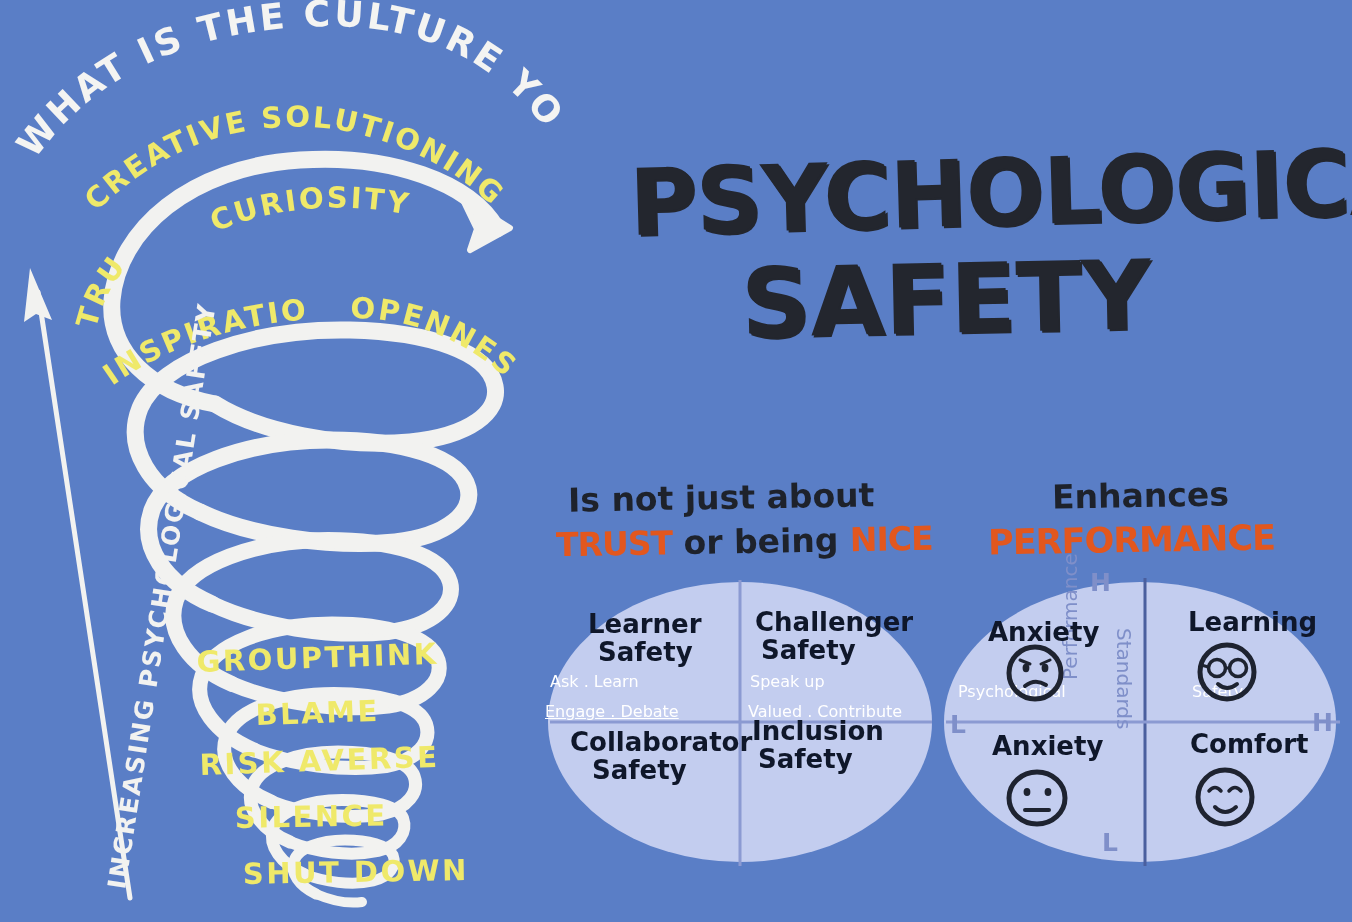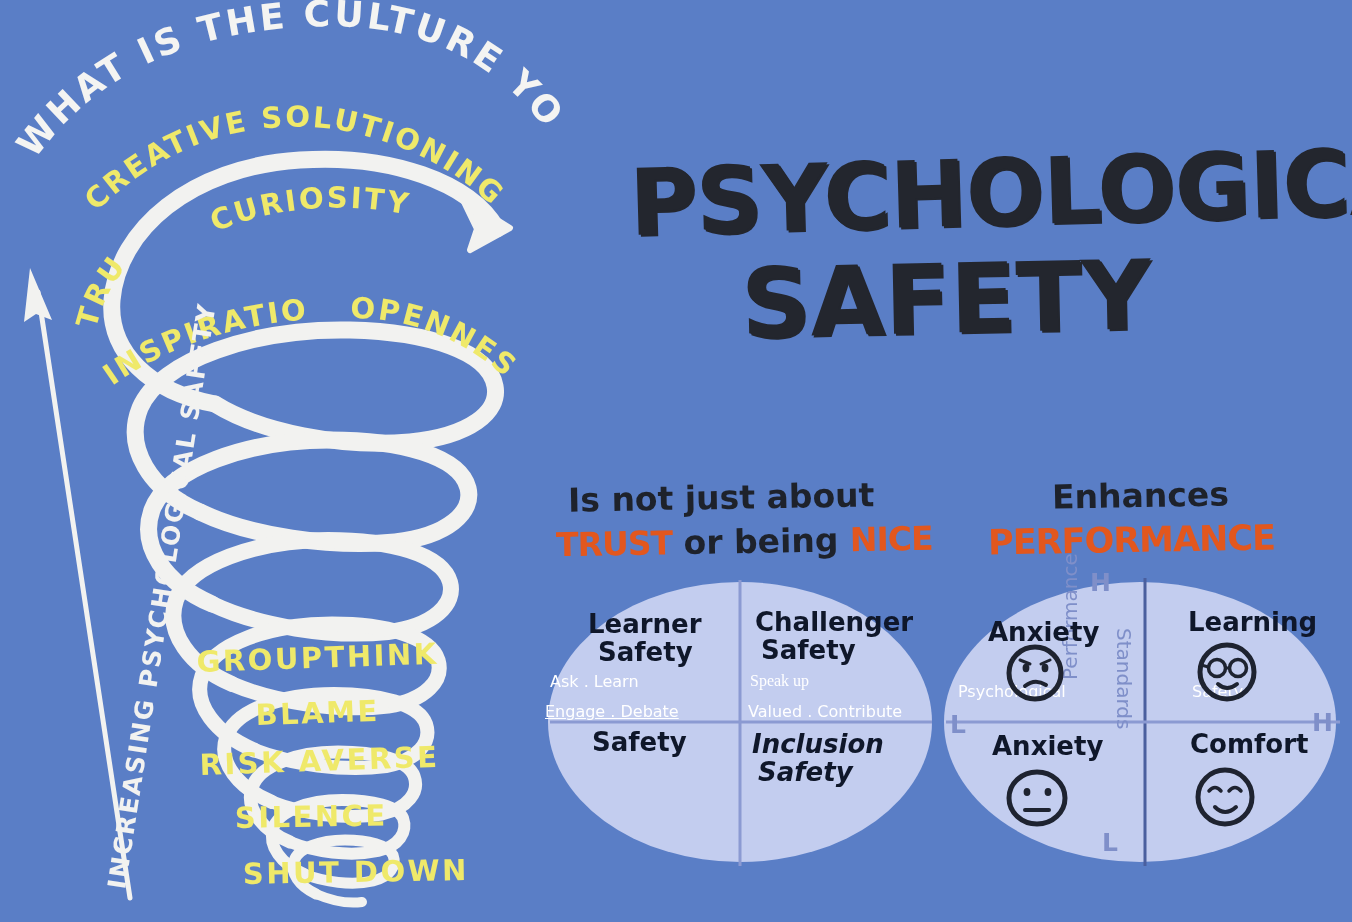--- a/index.html
+++ b/index.html
@@ -239,29 +239,30 @@
     <div class="quad-txt" style="left:48px;top:140px;">
       <div>Learner</div>
       <div style="margin-left:10px;">Safety</div>
     </div>
     <div class="faint" style="left:10px;top:202px;">Ask . Learn</div>
 
     <div class="quad-txt" style="left:215px;top:138px;">
       <div>Challenger</div>
       <div style="margin-left:6px;">Safety</div>
     </div>
-    <div class="faint" style="left:210px;top:202px;font-family:Liberation Serif, serif;">Speak up</div>
+    <div class="faint" style="left:210px;top:202px;">Speak up</div>
 
     <div class="faint" style="left:5px;top:232px;text-decoration:underline;">Engage . Debate</div>
     <div class="quad-txt" style="left:30px;top:258px;">
+      <div>Collaborator</div>
       <div style="margin-left:22px;">Safety</div>
     </div>
 
     <div class="faint" style="left:208px;top:232px;">Valued . Contribute</div>
-    <div class="quad-txt" style="left:212px;top:260px;font-style:italic;">
+    <div class="quad-txt" style="left:212px;top:247px;">
       <div>Inclusion</div>
       <div style="margin-left:6px;">Safety</div>
     </div>
   </div>
 
   <div class="block" style="left:940px;top:470px;width:410px;height:410px;">
 
     <div class="blk-head" style="left:112px;top:6px;transform:rotate(-1deg);">Enhances</div>
     <div class="blk-head2 hot" style="left:48px;top:50px;font-size:35px;transform:rotate(-1deg);">PERFORMANCE</div>
 

